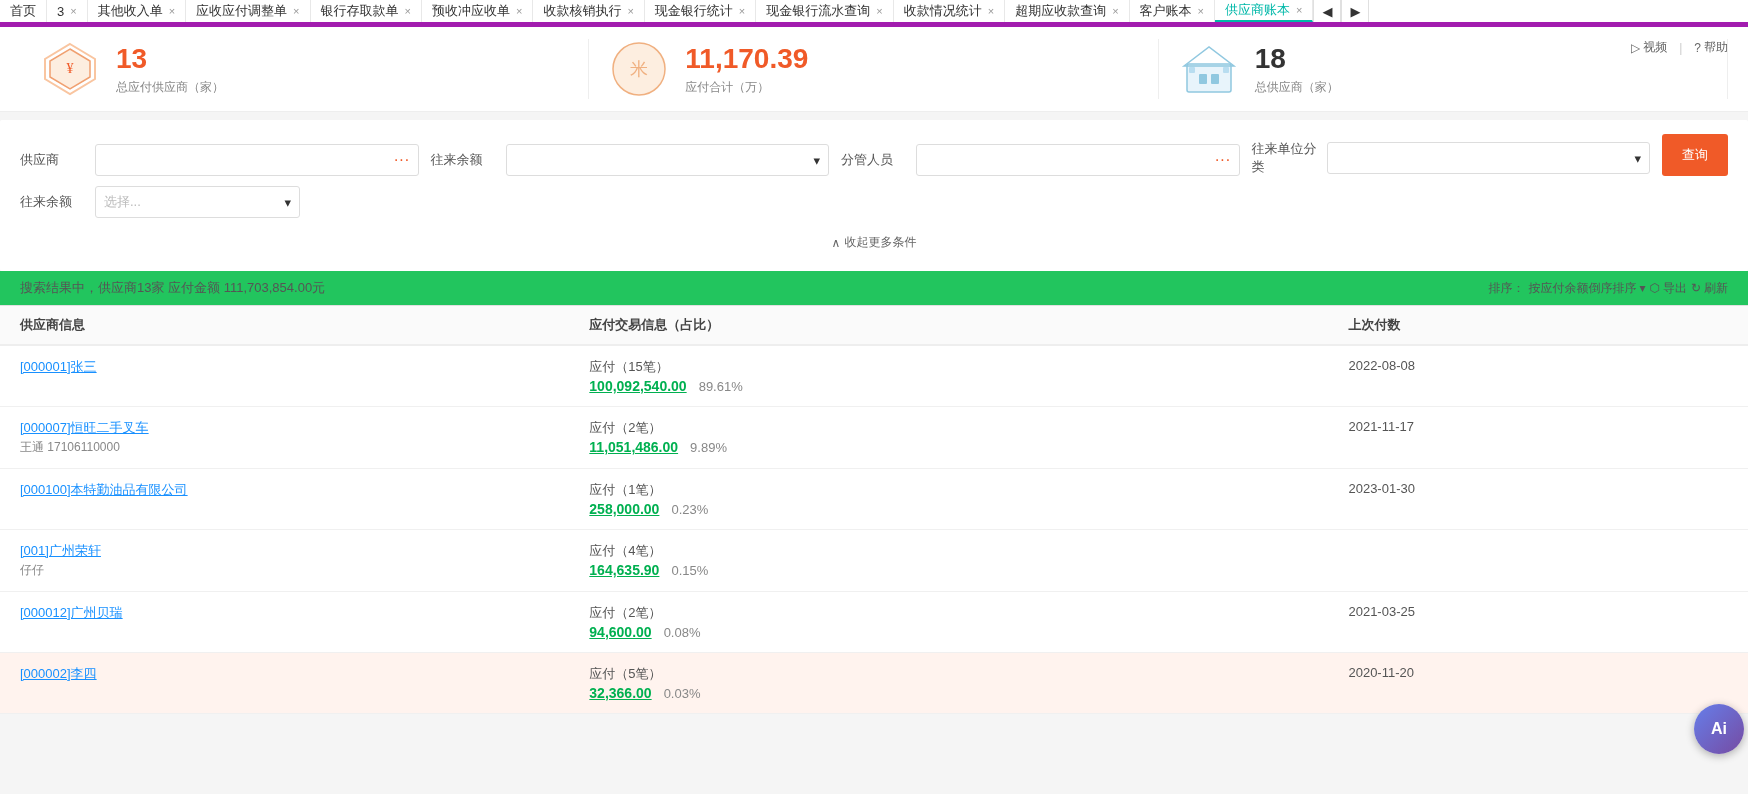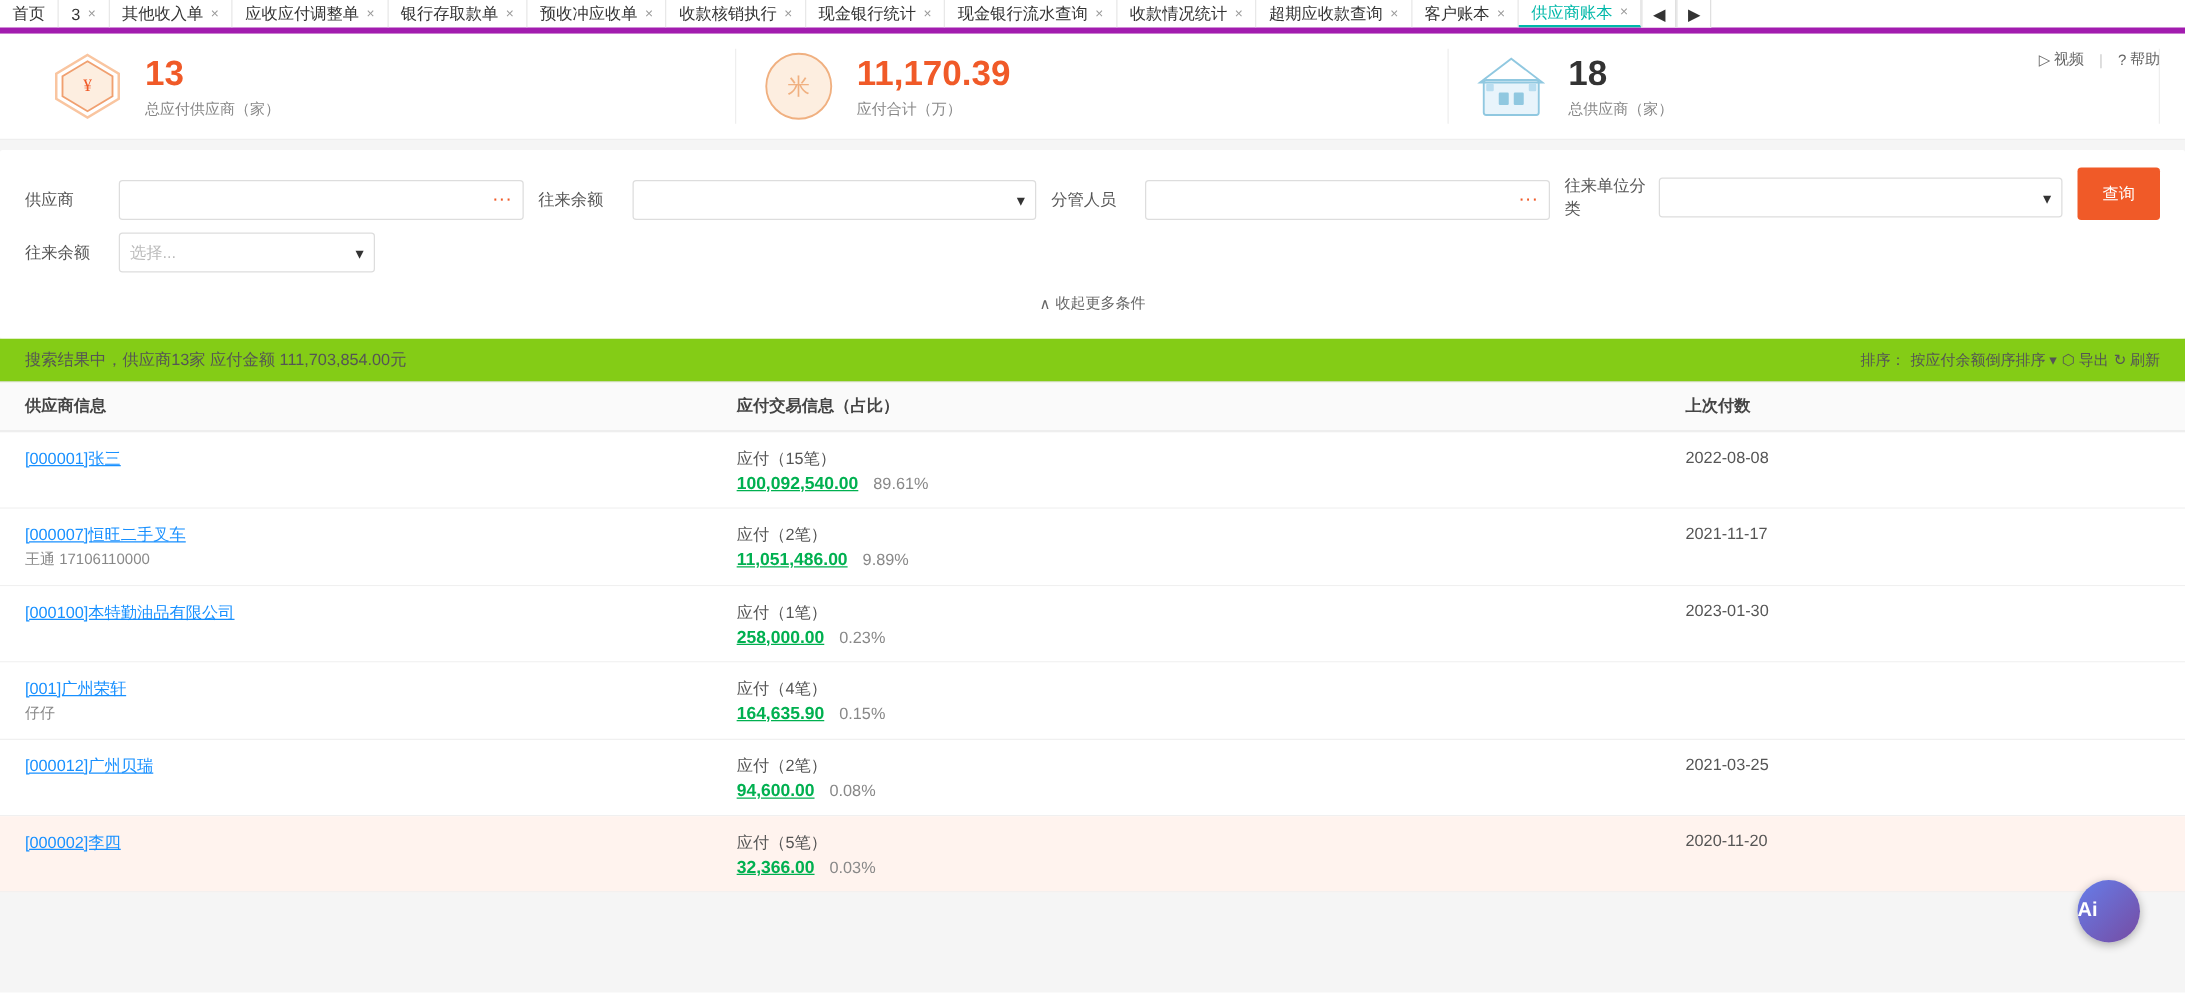--- a/index.html
+++ b/index.html
@@ -68,21 +68,21 @@
     }
     .collapse-btn {
       display: flex; align-items: center; justify-content: center;
       padding: 6px 16px; color: #666; font-size: 12px; cursor: pointer;
       gap: 4px; margin-top: 4px;
     }
 
     
     .results-bar {
       display: flex; align-items: center; justify-content: space-between;
-      background: #84cc16; padding: 8px 20px; font-size: 13px; color: #555;
+      background: #22c55e; padding: 8px 20px; font-size: 13px; color: #555;
       border-bottom: 1px solid #e0e0e0;
     }
     .results-right { display: flex; align-items: center; gap: 4px; font-size: 12px; color: #555; }
     .sort-label { color: #555; }
     .sort-select { color: #555; display: flex; align-items: center; gap: 3px; cursor: pointer; }
     .action-btn { display: flex; align-items: center; gap: 3px; cursor: pointer; color: #555; }
 
     
     .data-table { background: #fff; margin-top: 0; }
     .table-header {
@@ -394,15 +394,15 @@
         <div class="trans-row">
           <span class="trans-amount">32,366.00</span>
           <span class="trans-percent">0.03%</span>
         </div>
       </div>
     </div>
     <div class="col-lastpay last-pay">2020-11-20</div>
   </div>
 </div>
 
-<div style="position:fixed; bottom:40px; right:36px; width:50px; height:50px; background: linear-gradient(135deg, #667eea, #764ba2); border-radius: 50%; display:flex; align-items:center; cursor:pointer; box-shadow: 0 2px 8px rgba(0,0,0,0.3);">
+<div style="position:fixed; bottom:40px; right:4px; width:50px; height:50px; background: linear-gradient(135deg, #667eea, #764ba2); border-radius: 50%; display:flex; align-items:center; justify-content:center; cursor:pointer; box-shadow: 0 2px 8px rgba(0,0,0,0.3);">
   <span style="color:#fff; font-size:16px; font-weight:bold;">Ai</span>
 </div>
 
 </body></html>

